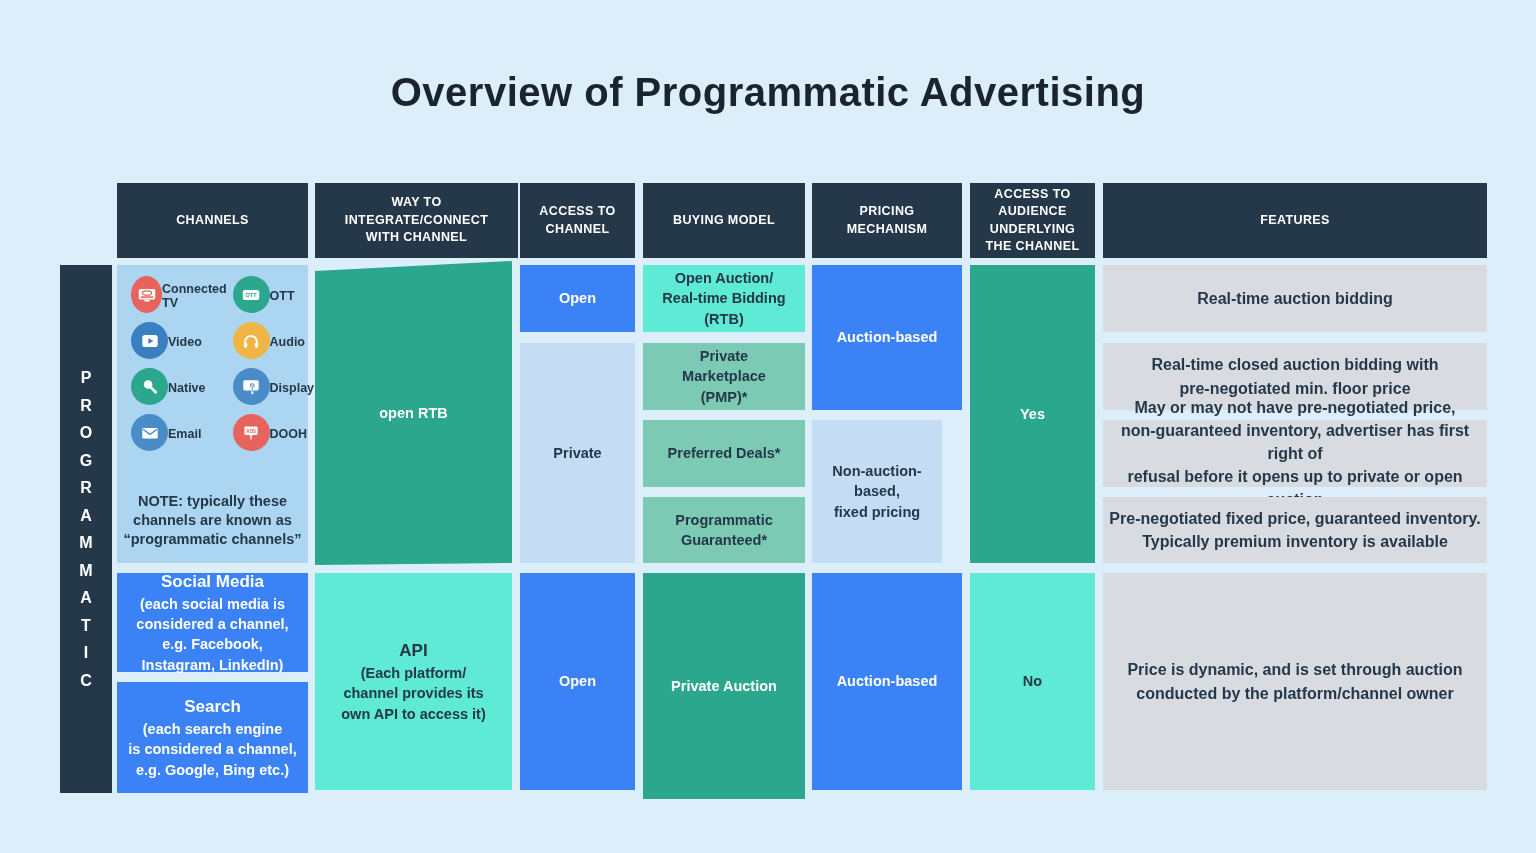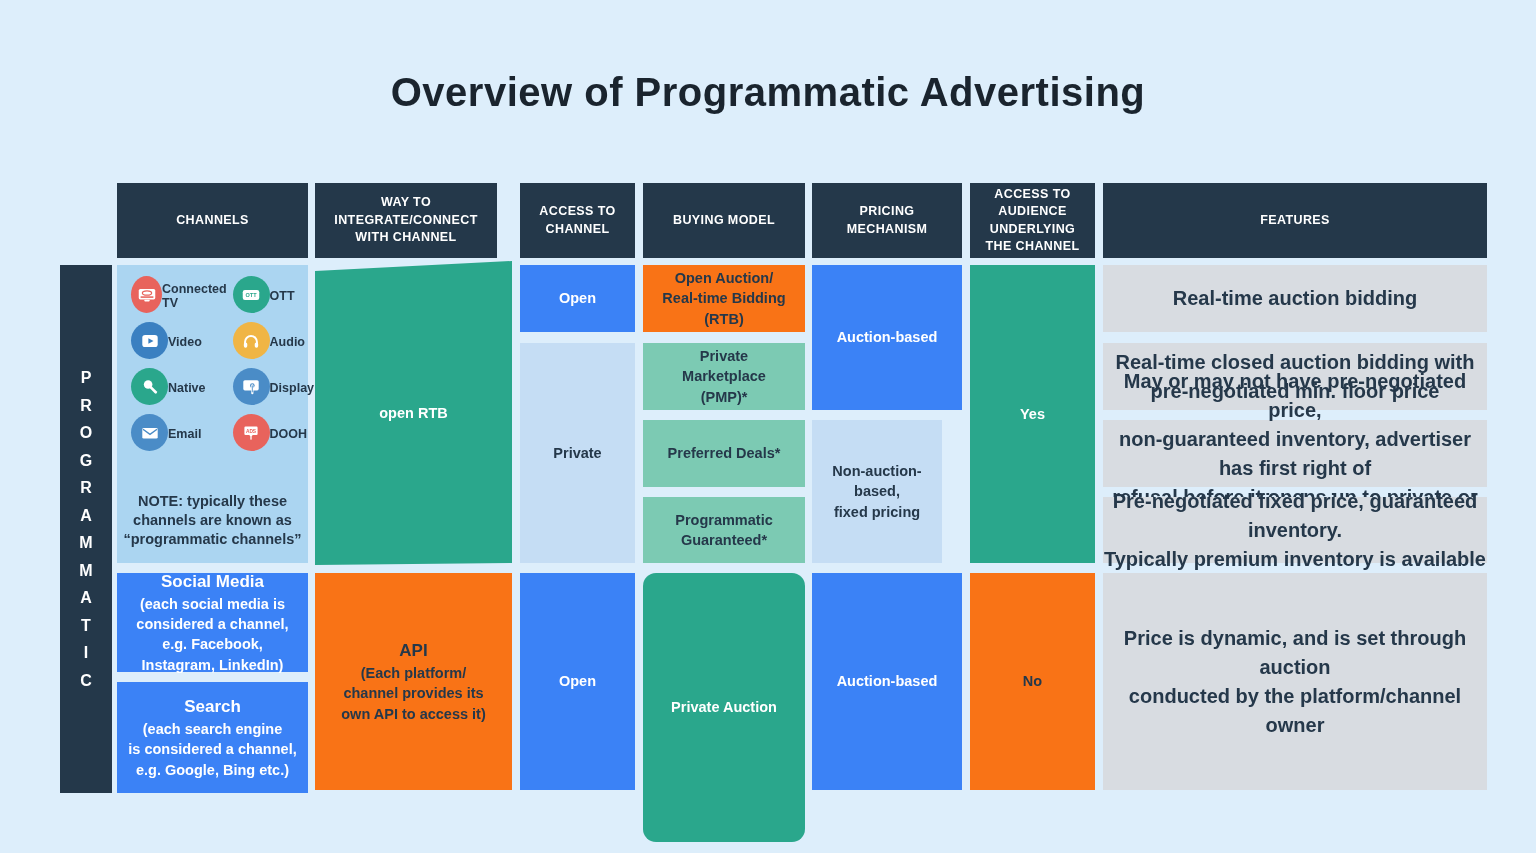--- a/index.html
+++ b/index.html
@@ -7,35 +7,35 @@
   .canvas{position:relative;width:1536px;height:853px;background:#ddeefb;overflow:hidden;}
 
   .title{position:absolute;left:0;top:70px;width:1536px;text-align:center;
          font-size:40px;font-weight:700;color:#1a242e;letter-spacing:.5px;}
 
   
   .hdr{position:absolute;top:183px;height:75px;background:#24384a;color:#fff;
        display:flex;align-items:center;justify-content:center;text-align:center;
        font-weight:700;font-size:12.5px;line-height:1.4;letter-spacing:.4px;white-space:pre-line;}
   #h-ch{left:117px;width:191px}
-  #h-int{left:315px;width:182px}
+  #h-int{left:315px;width:203px}
   #h-acc{left:520px;width:115px}
   #h-buy{left:643px;width:162px}
   #h-pri{left:812px;width:150px}
   #h-aud{left:970px;width:125px}
   #h-fea{left:1103px;width:384px}
 
   
   .cell{position:absolute;display:flex;align-items:center;justify-content:center;
         text-align:center;font-size:14.5px;font-weight:600;line-height:1.4;
         color:#25384a;white-space:pre-line;}
   .white{color:#ffffff;}
   .bg-green{background:#2aa78c}
   .bg-teal{background:#7ccab3}
-  .bg-mint{background:#f97316}
+  .bg-mint{background:#5eead4}
   .bg-blue{background:#3b82f6}
   .bg-lblue{background:#c5ddf4}
   .bg-gray{background:#d8dce1}
 
   
   .sidebar{position:absolute;left:60px;top:265px;width:52px;height:528px;background:#24384a;
            color:#fff;display:flex;align-items:center;justify-content:center;
            font-weight:700;font-size:16px;line-height:27.5px;text-align:center;white-space:pre-line;}
 
   
@@ -59,27 +59,27 @@
   #rtb{left:315px;top:261px;width:197px;height:304px;
        clip-path:polygon(0 10px,100% 0,100% calc(100% - 2px),0 100%);}
   #api{left:315px;top:573px;width:197px;height:217px;}
   #acc-open{left:520px;top:265px;width:115px;height:67px;}
   #acc-priv{left:520px;top:343px;width:115px;height:220px;}
   #acc-open2{left:520px;top:573px;width:115px;height:217px;}
   #buy1{left:643px;top:265px;width:162px;height:67px;}
   #buy2{left:643px;top:343px;width:162px;height:67px;}
   #buy3{left:643px;top:420px;width:162px;height:67px;}
   #buy4{left:643px;top:497px;width:162px;height:66px;}
-  #buy5{left:643px;top:573px;width:162px;height:269px;border-radius:13px;}
+  #buy5{left:643px;top:573px;width:162px;height:226px;}
   #pri1{left:812px;top:265px;width:150px;height:145px;}
   #pri2{left:812px;top:420px;width:130px;height:143px;}
   #pri3{left:812px;top:573px;width:150px;height:217px;}
   #aud-yes{left:970px;top:265px;width:125px;height:298px;}
   #aud-no{left:970px;top:573px;width:125px;height:217px;}
-  .fea{left:1103px;width:384px;font-size:20px;line-height:1.45;}
+  .fea{left:1103px;width:384px;font-size:16px;line-height:1.45;}
   #fea1{top:265px;height:67px;}
   #fea2{top:343px;height:67px;}
   #fea3{top:420px;height:67px;}
   #fea4{top:497px;height:66px;}
   #fea5{top:573px;height:217px;}
 </style>
 </head>
 <body>
 
 <div class="canvas">

